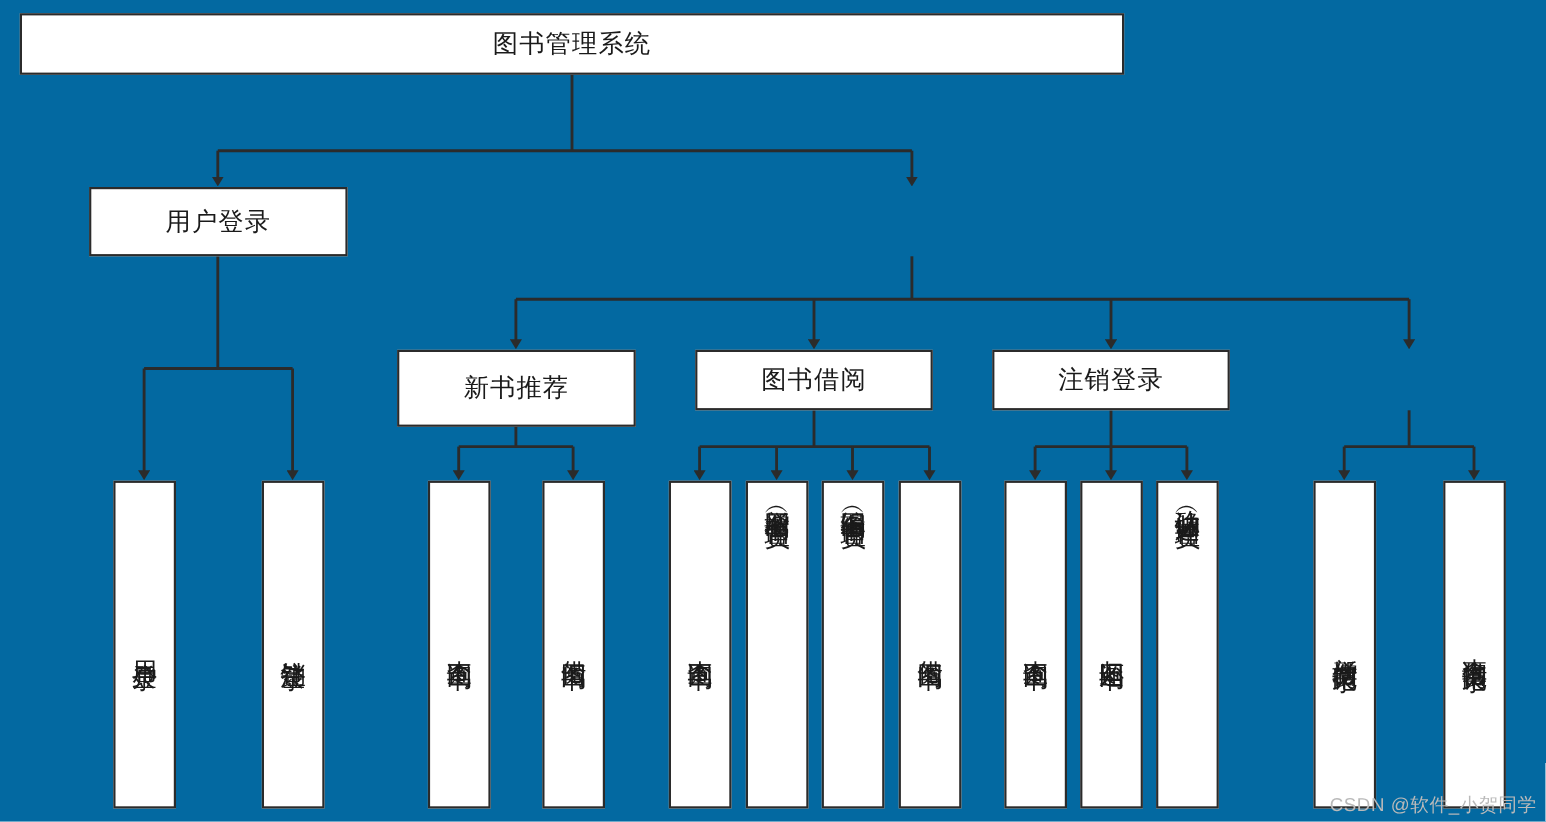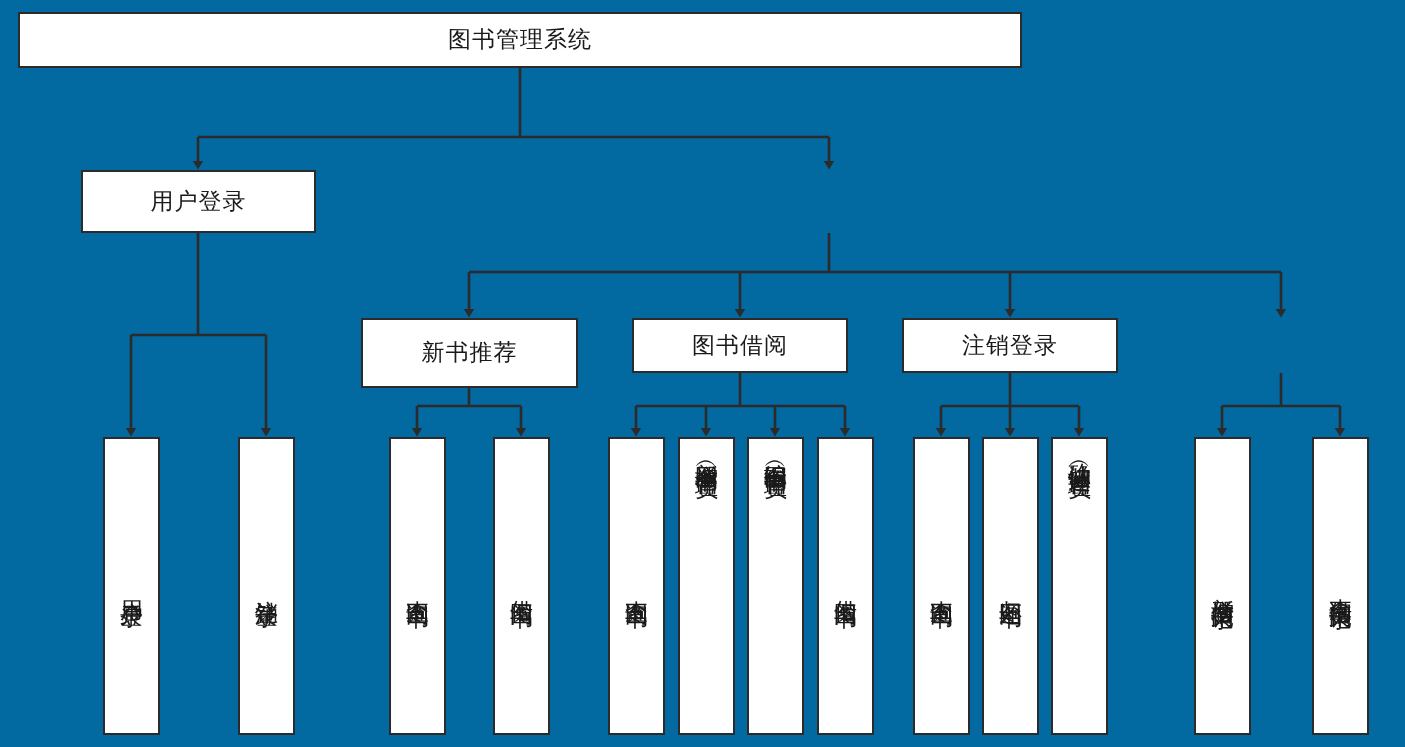--- a/index.html
+++ b/index.html
@@ -179,14 +179,15 @@
     <span class="label">确认归还（管理员）</span>
   </div>
 
   <div class="node vert centered" style="left:1194px; top:437px; width:57px; height:298px;">
     <span class="label">新增借阅记录</span>
   </div>
   <div class="node vert centered" style="left:1312px; top:437px; width:57px; height:298px;">
     <span class="label">查询借阅记录</span>
   </div>
 
+  <div id="watermark">CSDN @软件_小贺同学</div>
 
 </div>
 
 </body></html>

